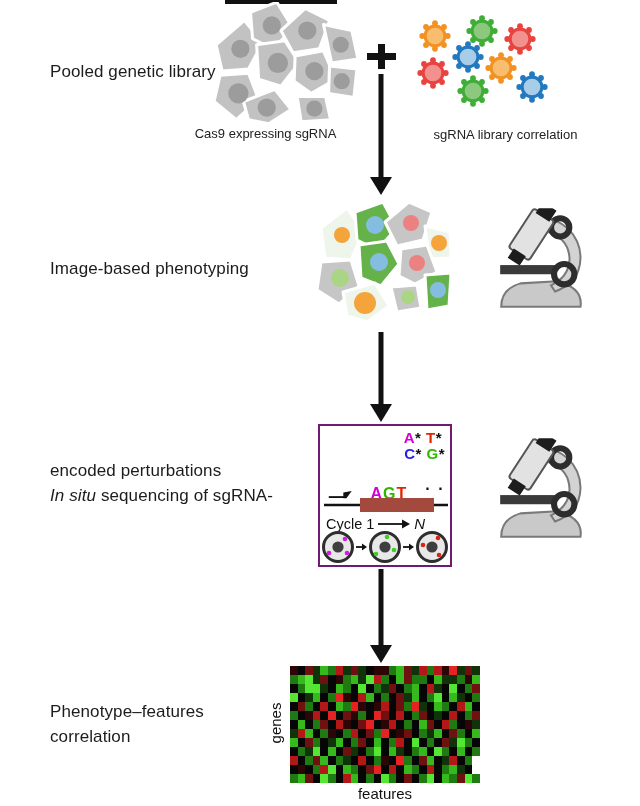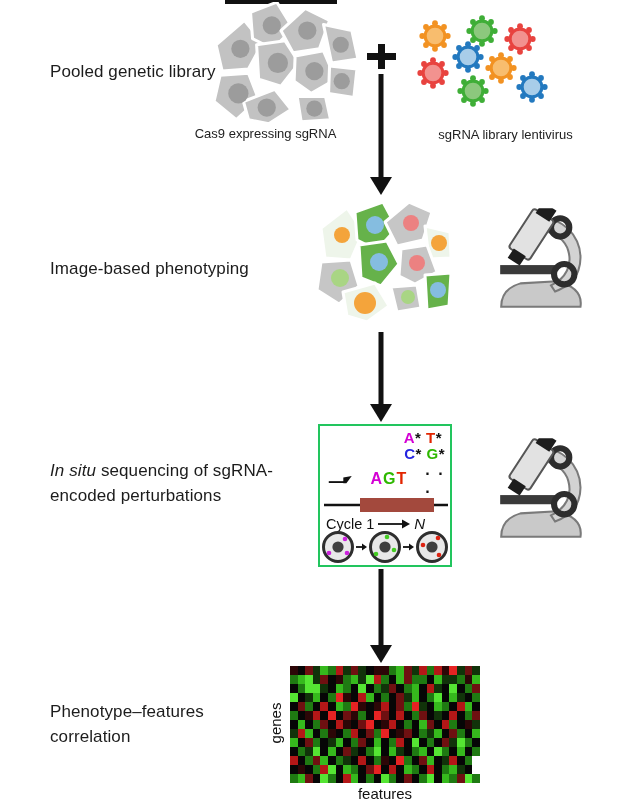--- a/index.html
+++ b/index.html
@@ -3,21 +3,21 @@
 <meta charset="utf-8">
 <style>
   html,body{margin:0;padding:0;background:#ffffff;}
   body{width:640px;height:806px;position:relative;overflow:hidden;
        font-family:"Liberation Sans","DejaVu Sans",sans-serif;color:#1b1b1b;}
   .abs{position:absolute;}
   .step-title{font-size:17px;letter-spacing:.1px;color:#1c1c1c;line-height:25px;}
   .caption{font-size:13px;color:#222;text-align:center;}
   .axis-label{font-size:15px;color:#111;text-align:center;}
   
-  .seqbox{border:2px solid #22c55e;background:#fff;}
+  .seqbox{border:2px solid #701a75;background:#fff;}
   .bases{font-size:15px;font-weight:bold;letter-spacing:.5px;white-space:nowrap;}
   .cA{color:#d400d4}.cT{color:#e22500}.cC{color:#2424e0}.cG{color:#2eb800}
   .star{color:#111;}
   .read{font-size:16px;font-weight:bold;letter-spacing:1px;white-space:nowrap;}
   .dots{color:#111;font-weight:bold;letter-spacing:2px;}
   .cycle{font-size:14.5px;color:#111;white-space:nowrap;display:flex;align-items:center;gap:4px;}
   .cycle .n{font-style:italic;font-size:15px;}
   
   #hm-grid{display:grid;grid-template-columns:repeat(25,7.6px);grid-auto-rows:9px;}
   .hm-cell{width:7.6px;height:9px;}
@@ -99,21 +99,21 @@
   <use href="#virus" x="12" y="7" width="34" height="34" style="color:#f29222;--vin:#f8bd6e"></use>
   <use href="#virus" x="59" y="2" width="34" height="34" style="color:#3fae37;--vin:#8cc87d"></use>
   <use href="#virus" x="97" y="10" width="34" height="34" style="color:#e8433f;--vin:#f2928f"></use>
   <use href="#virus" x="45" y="28" width="34" height="34" style="color:#2379bf;--vin:#a8cde9"></use>
   <use href="#virus" x="10" y="44" width="34" height="34" style="color:#e8433f;--vin:#f2928f"></use>
   <use href="#virus" x="78" y="39" width="34" height="34" style="color:#f29222;--vin:#f8bd6e"></use>
   <use href="#virus" x="50" y="62" width="34" height="34" style="color:#3fae37;--vin:#8cc87d"></use>
   <use href="#virus" x="109" y="58" width="34" height="34" style="color:#2379bf;--vin:#a8cde9"></use>
 </svg>
 
-<div class="abs caption" style="left:418px;top:127px;width:175px">sgRNA library lentivirus</div>
+<div class="abs caption" style="left:418px;top:127px;width:175px">sgRNA library correlation</div>
 
 <svg class="abs" style="left:369px;top:74px" width="24" height="121" viewBox="0 0 24 121">
   <rect x="9.5" y="0" width="5" height="104" fill="#111"></rect>
   <polygon points="1,103 23,103 12,121" fill="#111"></polygon>
 </svg>
 
 <div class="abs step-title" style="left:50px;top:256px">Image-based phenotyping</div>
 
 <svg class="abs" style="left:313px;top:198px" width="140" height="136" viewBox="0 0 140 136">
   <g stroke="#ffffff" stroke-width="3" stroke-linejoin="round">
@@ -145,34 +145,34 @@
 <svg class="abs" style="left:490px;top:208px" width="122" height="104" viewBox="0 0 120 102">
     <use href="#microscope"></use>
   </svg>
 
 <svg class="abs" style="left:369px;top:332px" width="24" height="90" viewBox="0 0 24 90">
   <rect x="9.5" y="0" width="5" height="73" fill="#111"></rect>
   <polygon points="1,72 23,72 12,90" fill="#111"></polygon>
 </svg>
 
 <div class="abs step-title" style="left:50px;top:458px">
+  <div>encoded perturbations</div>
   <div><span style="font-style:italic">In situ</span><span> sequencing of sgRNA-</span></div>
-  <div>encoded perturbations</div>
 </div>
 
 <div class="abs seqbox" style="left:318px;top:424px;width:130px;height:139px">
   <div class="abs bases" style="right:8px;top:3px">
     <span class="cA">A</span><span class="star">*</span>
     <span class="cT">T</span><span class="star">*</span>
   </div>
   <div class="abs bases" style="right:5px;top:19px">
     <span class="cC">C</span><span class="star">*</span>
     <span class="cG">G</span><span class="star">*</span>
   </div>
-  <div class="abs" style="left:8px;top:35px;display:flex;align-items:center;gap:18px">
+  <div class="abs" style="left:8px;top:50px;display:flex;align-items:center;gap:18px">
     <svg width="32" height="14" viewBox="0 0 32 14">
       <line x1="1" y1="11" x2="22" y2="11" stroke="#111" stroke-width="2.4"></line>
       <polygon points="20,12.5 20,5 31,3 24,12.5" fill="#111"></polygon>
     </svg>
     <span class="read"><span class="cA">A</span><span class="cG">G</span><span class="cT">T</span></span>
     <span class="dots">. . .</span>
   </div>
   <svg class="abs" style="left:4px;top:71px" width="124" height="16" viewBox="0 0 124 16">
     <line x1="0" y1="8" x2="124" y2="8" stroke="#111" stroke-width="2.6"></line>
     <rect x="36" y="1" width="74" height="14" fill="#a3493d"></rect>

